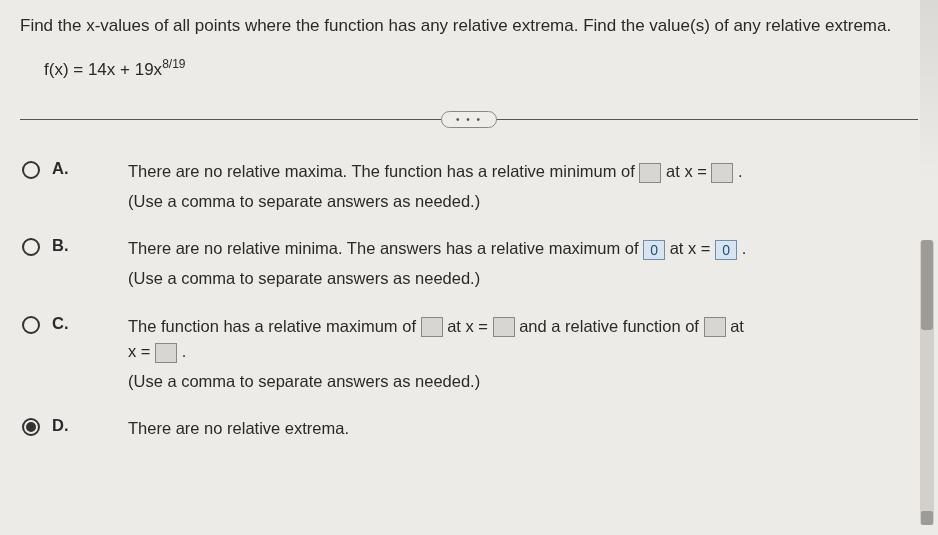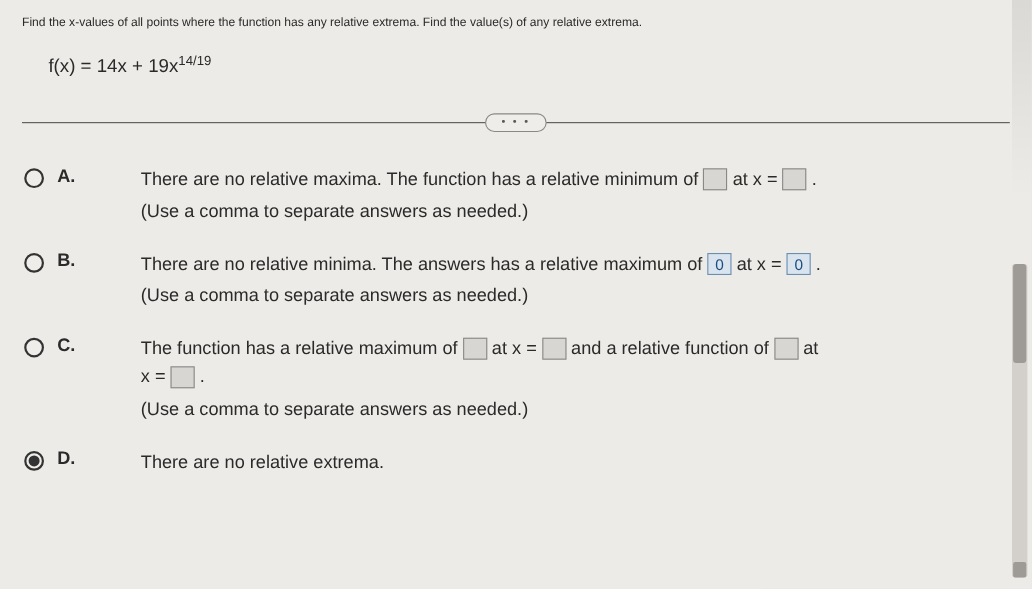--- a/index.html
+++ b/index.html
@@ -1,18 +1,18 @@
 <!DOCTYPE html>
 <html><head>
 <meta charset="utf-8">
 <style>
   * { margin:0; padding:0; box-sizing:border-box; }
   body { font-family: Arial, Helvetica, sans-serif; background:#e8e6e2; width:938px; height:535px; position:relative; color:#222; }
   .page { padding:14px 20px 10px 20px; background:#edebe7; width:100%; height:100%; }
-  .prompt { font-size:11px; line-height:1.45; margin-bottom:18px; color:#2a2a2a; }
+  .prompt { font-size:17px; line-height:1.45; margin-bottom:18px; color:#2a2a2a; }
   .formula { font-size:17px; margin:10px 0 30px 24px; color:#2a2a2a; }
   .formula sup { font-size:12px; vertical-align:super; }
   .divider-wrap { position:relative; height:20px; margin-bottom:30px; }
   .divider { border:none; border-top:1px solid #555; position:absolute; top:10px; left:0; right:0; }
   .pill { position:absolute; left:50%; top:2px; transform:translateX(-50%); background:#efede9; border:1px solid #888; border-radius:10px; padding:2px 14px; font-size:10px; letter-spacing:2px; color:#555; }
   .select-line { font-size:17px; margin-bottom:26px; color:#2a2a2a; }
   .choices { padding-left:2px; }
   .choice { display:flex; align-items:flex-start; margin-bottom:22px; font-size:16.5px; color:#2a2a2a; }
   .radio { flex:0 0 18px; width:18px; height:18px; border:2px solid #333; border-radius:50%; margin-top:2px; margin-right:12px; position:relative; background:#efede9; }
   .radio.selected::after { content:""; position:absolute; width:10px; height:10px; background:#333; border-radius:50%; top:2px; left:2px; }
@@ -27,21 +27,21 @@
   .corner-shade { position:absolute; right:0; top:0; width:18px; height:180px; background:linear-gradient(to bottom, rgba(0,0,0,0.08), transparent); }
 </style>
 </head>
 <body>
 
 <div class="page">
 
   <div class="prompt">Find the x-values of all points where the function has any relative extrema. Find the value(s) of any relative extrema.</div>
 
   <div class="formula">
-    <span>f(x) = 14x + 19x</span><sup>14/19</sup>
+    <span>f(x) = 14x + 19x</span><sup>8/19</sup>
   </div>
 
   <div class="divider-wrap">
     <hr class="divider">
     <span class="pill">• • •</span>
   </div>
 
 
   <div class="choices">
 

